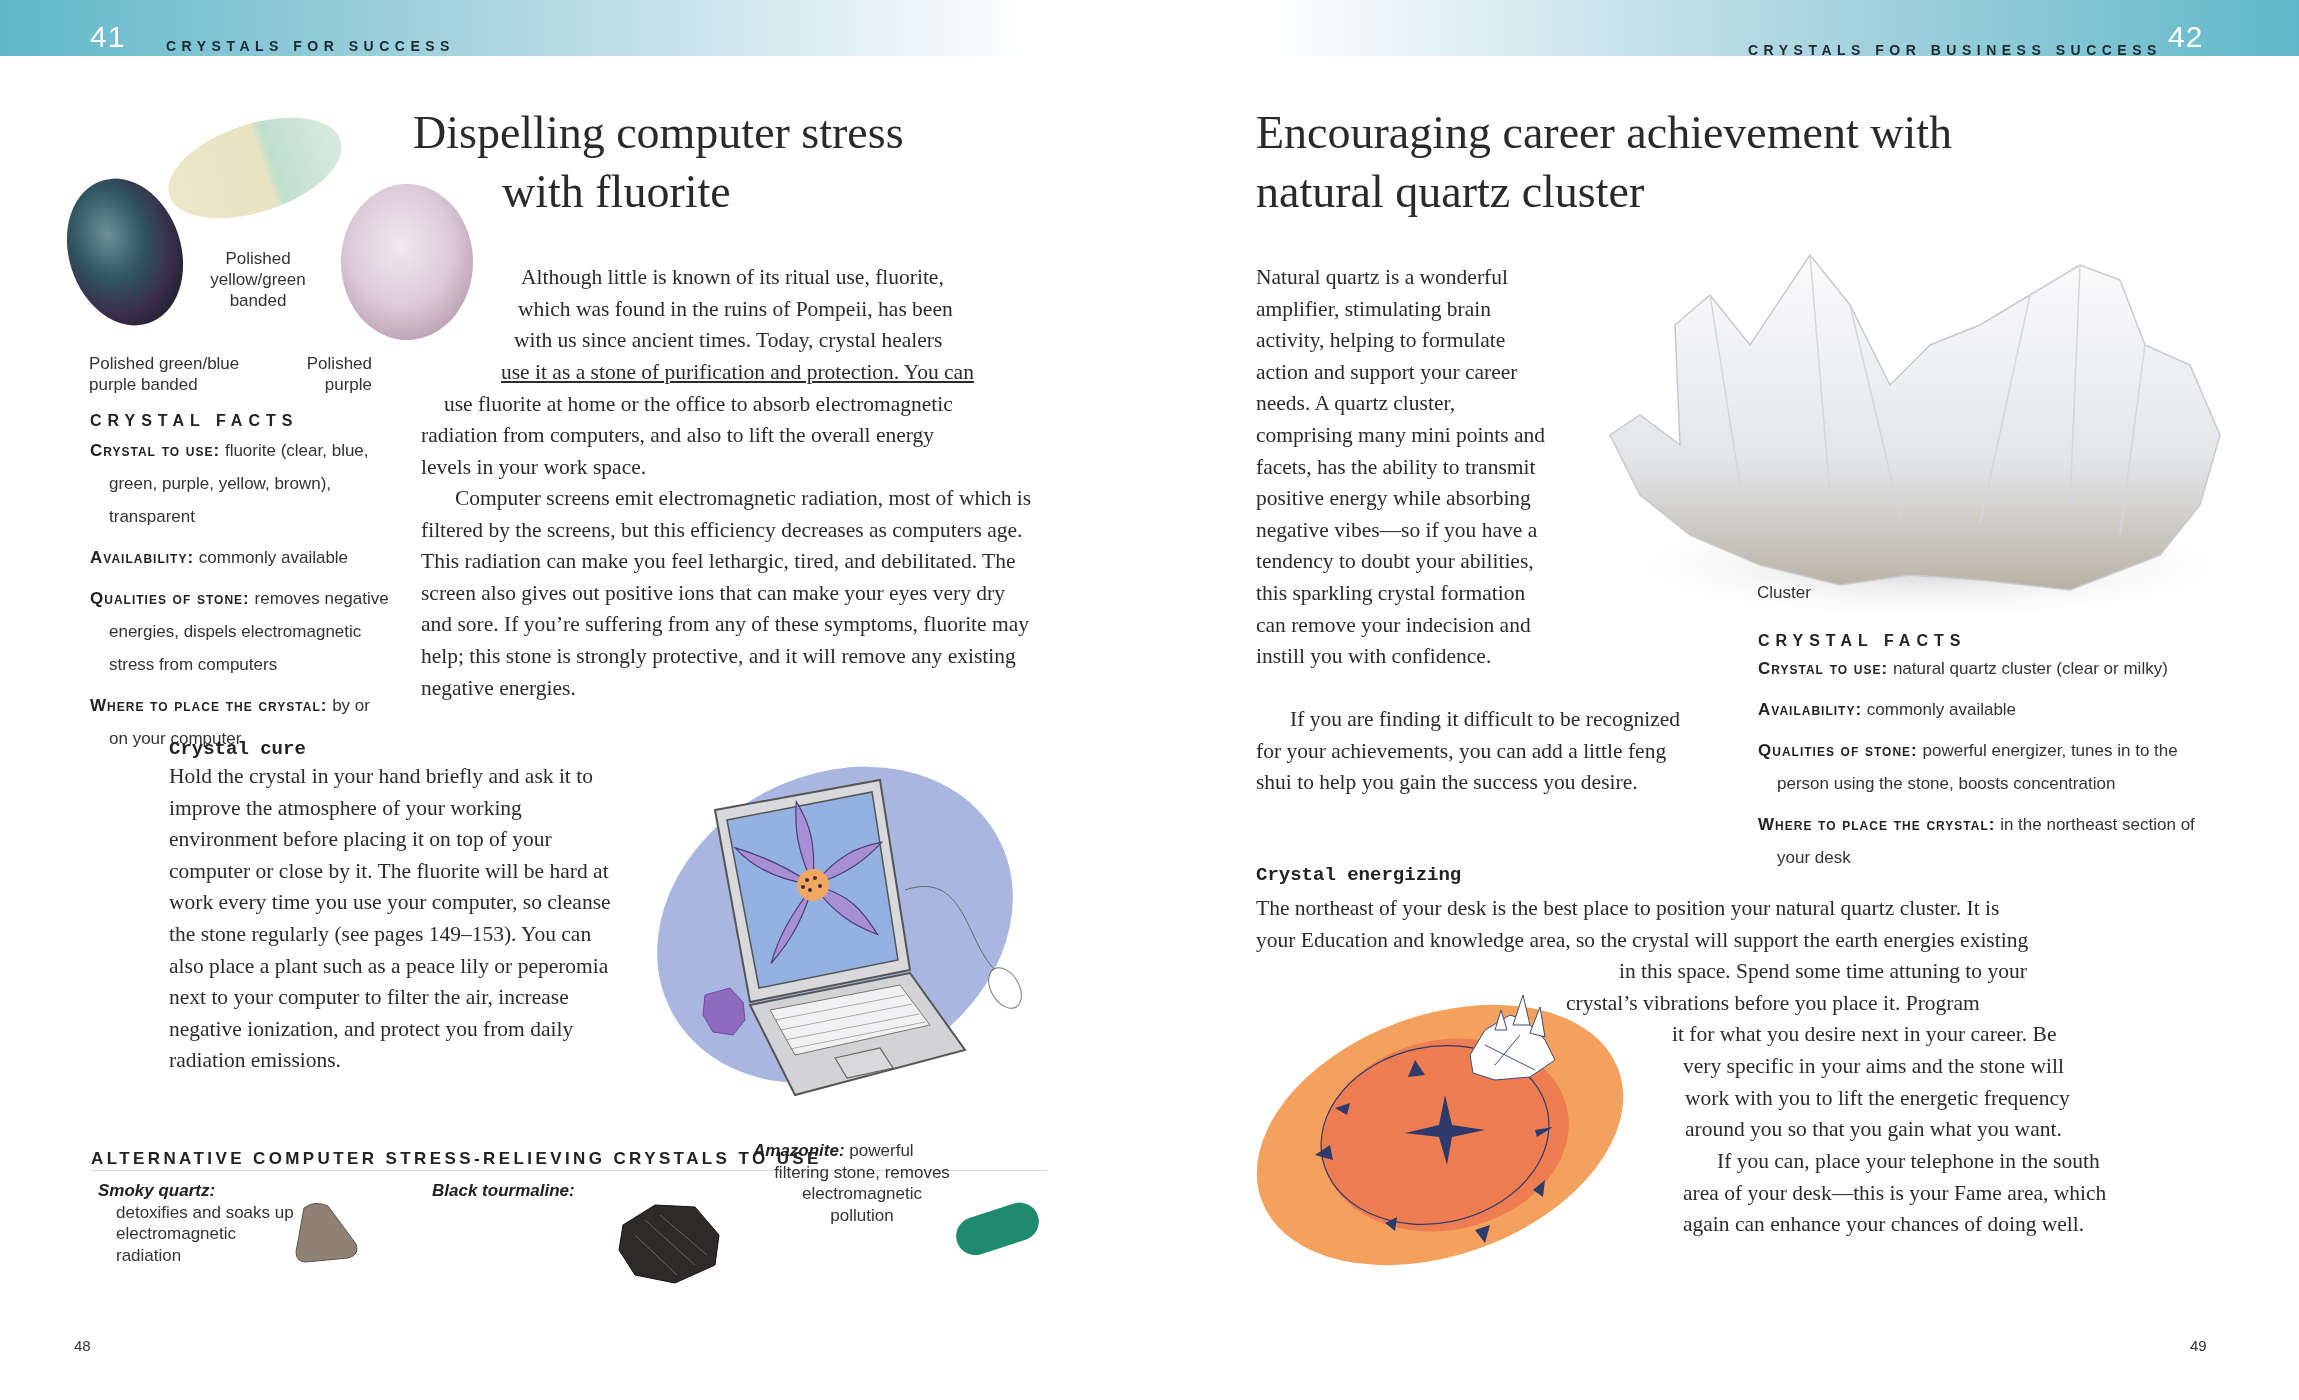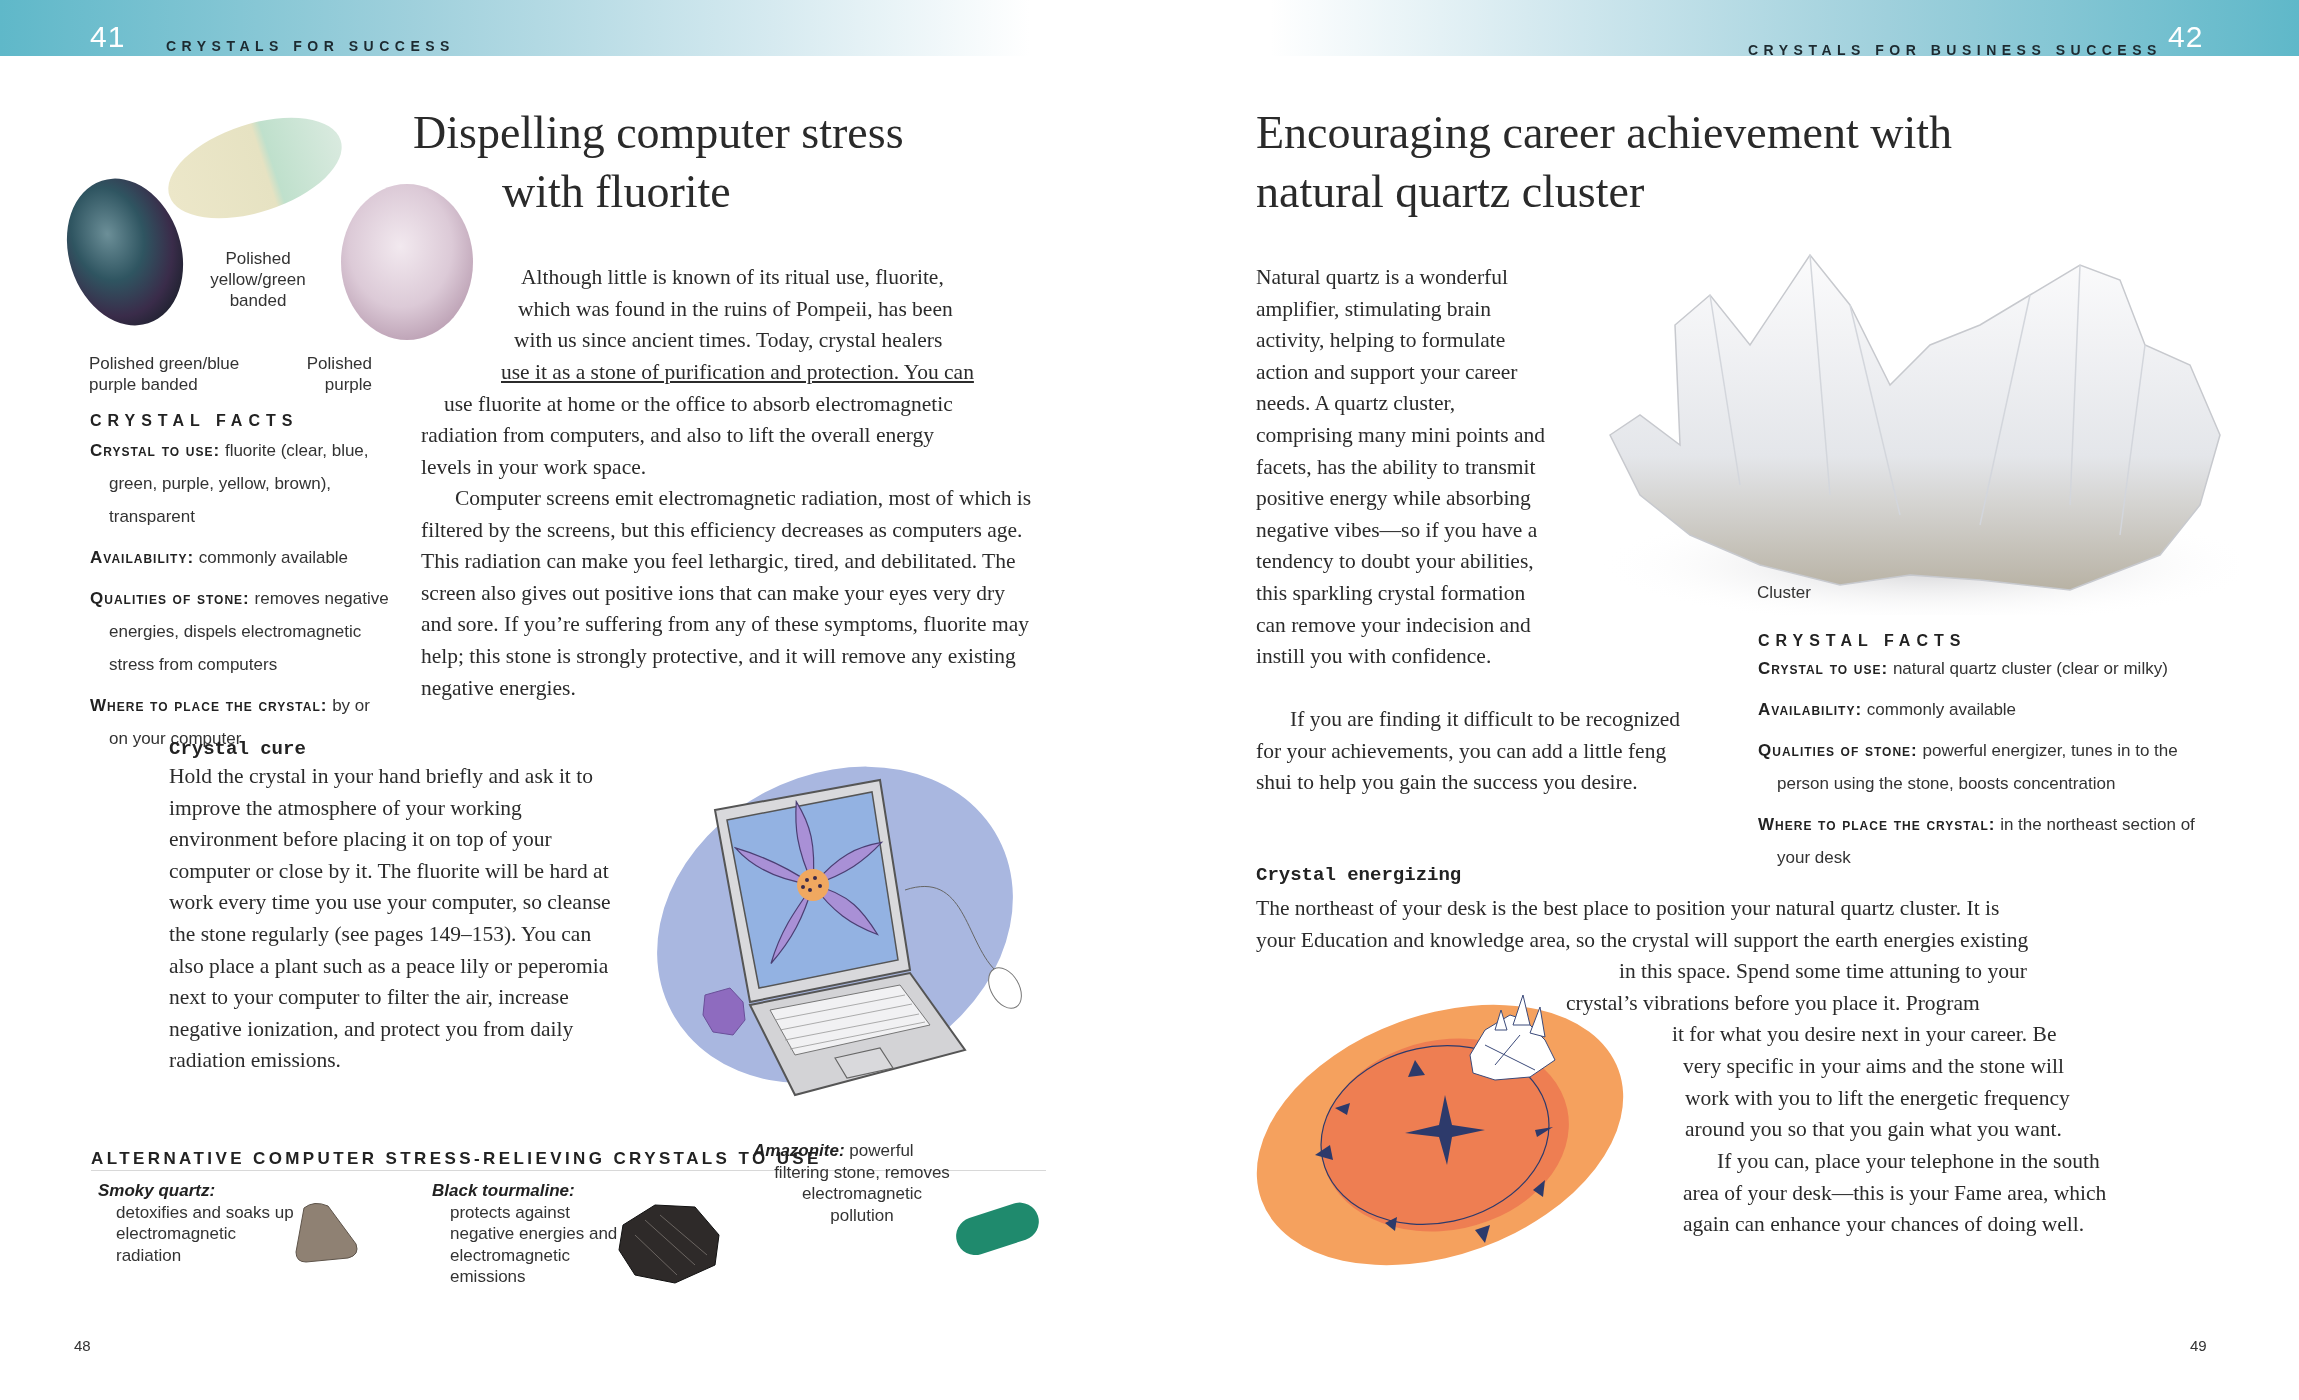--- a/index.html
+++ b/index.html
@@ -174,21 +174,20 @@
   <span class="ds">detoxifies and soaks up electromagnetic radiation</span>
 </div>
 <div class="abs" style="left:290px; top:1200px; width:80px; height:70px;">
   <svg width="80" height="70" viewBox="0 0 80 70">
       <path d="M14,8 Q24,0 38,6 L66,44 Q70,55 58,58 L16,62 Q6,62 6,52 Z" fill="#8f8173" stroke="#5e544a" stroke-width="1"></path>
     </svg>
 </div>
 
 <div class="abs alt-item" style="left:425px; top:1180px; width:200px;">
   <span class="nm">Black tourmaline:</span>
-  <span class="ds">protects against negative energies and electromagnetic emissions</span>
 </div>
 <div class="abs" style="left:615px; top:1195px; width:110px; height:95px;">
   <svg width="110" height="95" viewBox="0 0 110 95">
       <path d="M8,30 L40,10 L80,12 L104,40 L100,70 L60,88 L20,80 L4,55Z" fill="#2e2a29" stroke="#111" stroke-width="1"></path>
       <g stroke="#6b6561" stroke-width="1">
         <line x1="30" y1="25" x2="80" y2="70"></line>
         <line x1="45" y1="20" x2="92" y2="60"></line>
         <line x1="20" y1="40" x2="62" y2="80"></line>
       </g>
     </svg>

